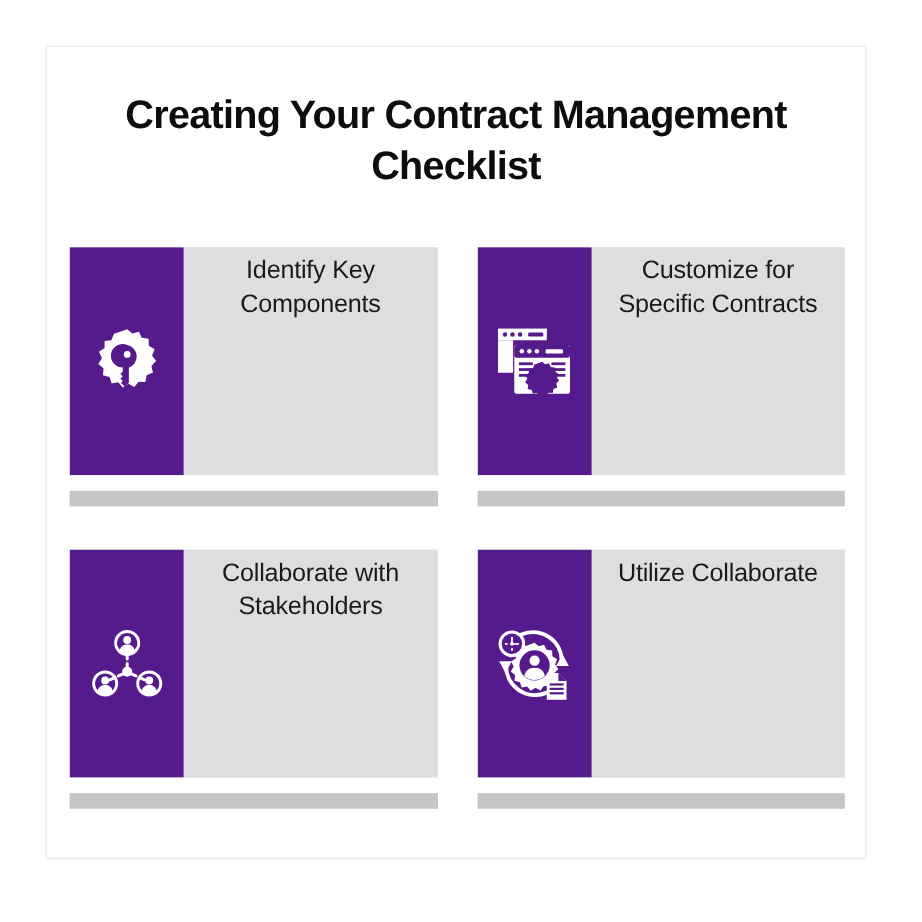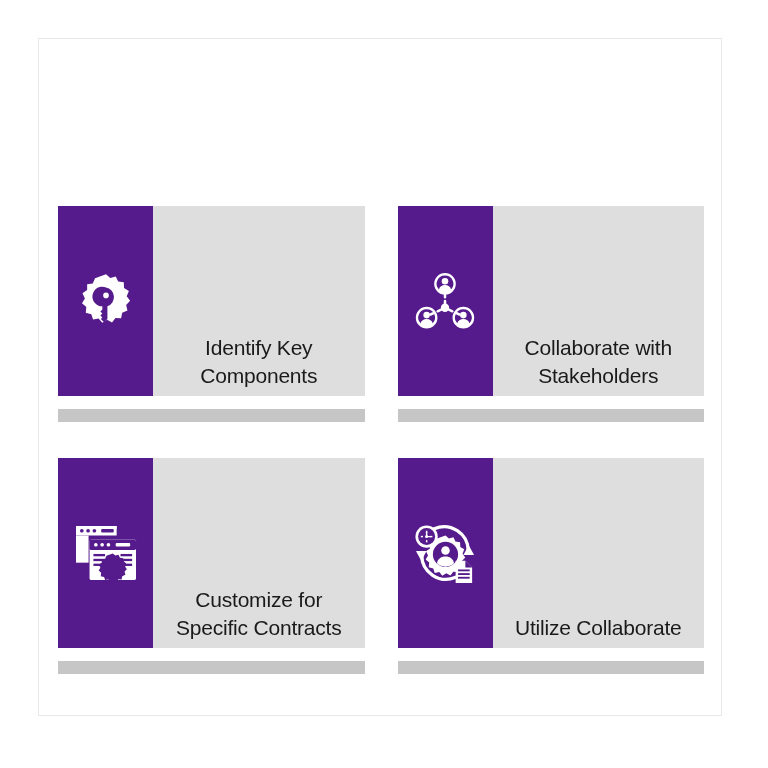--- a/index.html
+++ b/index.html
@@ -67,21 +67,21 @@
     justify-content: center;
   }
 
   .card-icon-panel svg {
     display: block;
   }
 
   .card-label-panel {
     flex: 1 1 auto;
     display: flex;
-    align-items: flex-end;
+    align-items: flex-start;
     justify-content: center;
     padding: 6px 12px;
     box-sizing: border-box;
   }
 
   .card-label {
     text-align: center;
     font-family: "Liberation Sans", sans-serif;
     font-size: 21px;
     font-weight: normal;
@@ -94,20 +94,21 @@
     margin-top: 13px;
     height: 13px;
     background: #c6c6c6;
   }
 </style>
 </head>
 <body>
 
 <div id="infographic-frame">
 
+  <h1 id="page-title">Creating Your Contract Management Checklist</h1>
 
   <div id="card-grid">
 
     <div class="card-wrap">
       <div class="card">
         <div class="card-icon-panel">
           <span>
             <svg width="60" height="60" viewBox="0 0 64 64" aria-hidden="true">
               <g fill="#ffffff">
                 <path d="M32 3.5 l4.6 3.9 5.8 -1.6 2.6 5.4 6 0.9 0.2 6.1 5.2 3.1 -2.3 5.6 3.6 4.9 -4.2 4.4 1.4 5.9 -5.6 2.4 -1.2 6 -6 -0.3 -3.7 4.8 -5.3 -2.9 -5.1 3.2 -3.9 -4.6 -5.9 1.1 -1.9 -5.8 -5.9 -1.5 0.6 -6.1 -4.6 -3.9 3.1 -5.3 -2.6 -5.5 5 -3.5 0 -6.1 6 -0.8 2.4 -5.6z"></path>
@@ -116,53 +117,20 @@
                 <path d="M32 17.5 a10.5 10.5 0 1 0 -3.9 20.2 l0 3.4 -2.1 2.1 2.1 2.1 -2.1 2.1 2.1 2.1 -1.6 1.6 3.5 3.5 3.5 -3.5 0 -13.4 A10.5 10.5 0 0 0 32 17.5 z"></path>
               </g>
               <g fill="#ffffff">
                 <circle cx="32" cy="26" r="3"></circle>
               </g>
             </svg>
           </span>
         </div>
         <div class="card-label-panel">
           <span class="card-label">Identify Key Components</span>
-        </div>
-      </div>
-      <div class="card-shadow-bar"></div>
-    </div>
-
-    <div class="card-wrap">
-      <div class="card">
-        <div class="card-icon-panel">
-          <span>
-            <svg width="62" height="58" viewBox="0 0 64 60" aria-hidden="true">
-              <g stroke="#ffffff" stroke-width="2.6" stroke-linecap="round" fill="none" stroke-dasharray="4 4">
-                <line x1="32" y1="22" x2="32" y2="35"></line>
-                <line x1="28" y1="39" x2="17" y2="44"></line>
-                <line x1="36" y1="39" x2="47" y2="44"></line>
-              </g>
-              <circle cx="32" cy="37" r="4.3" fill="#ffffff"></circle>
-              <g fill="#ffffff">
-                <path d="M32 1 a11.2 11.2 0 1 0 0 22.4 A11.2 11.2 0 0 0 32 1 z m0 2.6 a8.6 8.6 0 0 1 6.3 14.5 c-0.6 -2.9 -3.2 -4.6 -6.3 -4.6 s-5.7 1.7 -6.3 4.6 A8.6 8.6 0 0 1 32 3.6 z"></path>
-                <circle cx="32" cy="9.6" r="3.4"></circle>
-              </g>
-              <g fill="#ffffff">
-                <path d="M13 36 a11.2 11.2 0 1 0 0 22.4 A11.2 11.2 0 0 0 13 36 z m0 2.6 a8.6 8.6 0 0 1 6.3 14.5 c-0.6 -2.9 -3.2 -4.6 -6.3 -4.6 s-5.7 1.7 -6.3 4.6 A8.6 8.6 0 0 1 13 38.6 z"></path>
-                <circle cx="13" cy="44.6" r="3.4"></circle>
-              </g>
-              <g fill="#ffffff">
-                <path d="M51 36 a11.2 11.2 0 1 0 0 22.4 A11.2 11.2 0 0 0 51 36 z m0 2.6 a8.6 8.6 0 0 1 6.3 14.5 c-0.6 -2.9 -3.2 -4.6 -6.3 -4.6 s-5.7 1.7 -6.3 4.6 A8.6 8.6 0 0 1 51 38.6 z"></path>
-                <circle cx="51" cy="44.6" r="3.4"></circle>
-              </g>
-            </svg>
-          </span>
-        </div>
-        <div class="card-label-panel">
-          <span class="card-label">Collaborate with Stakeholders</span>
         </div>
       </div>
       <div class="card-shadow-bar"></div>
     </div>
 
     <div class="card-wrap">
       <div class="card">
         <div class="card-icon-panel">
           <span>
             <svg width="64" height="60" viewBox="0 0 66 62" aria-hidden="true">
@@ -206,20 +174,53 @@
           <span class="card-label">Customize for Specific Contracts</span>
         </div>
       </div>
       <div class="card-shadow-bar"></div>
     </div>
 
     <div class="card-wrap">
       <div class="card">
         <div class="card-icon-panel">
           <span>
+            <svg width="62" height="58" viewBox="0 0 64 60" aria-hidden="true">
+              <g stroke="#ffffff" stroke-width="2.6" stroke-linecap="round" fill="none" stroke-dasharray="4 4">
+                <line x1="32" y1="22" x2="32" y2="35"></line>
+                <line x1="28" y1="39" x2="17" y2="44"></line>
+                <line x1="36" y1="39" x2="47" y2="44"></line>
+              </g>
+              <circle cx="32" cy="37" r="4.3" fill="#ffffff"></circle>
+              <g fill="#ffffff">
+                <path d="M32 1 a11.2 11.2 0 1 0 0 22.4 A11.2 11.2 0 0 0 32 1 z m0 2.6 a8.6 8.6 0 0 1 6.3 14.5 c-0.6 -2.9 -3.2 -4.6 -6.3 -4.6 s-5.7 1.7 -6.3 4.6 A8.6 8.6 0 0 1 32 3.6 z"></path>
+                <circle cx="32" cy="9.6" r="3.4"></circle>
+              </g>
+              <g fill="#ffffff">
+                <path d="M13 36 a11.2 11.2 0 1 0 0 22.4 A11.2 11.2 0 0 0 13 36 z m0 2.6 a8.6 8.6 0 0 1 6.3 14.5 c-0.6 -2.9 -3.2 -4.6 -6.3 -4.6 s-5.7 1.7 -6.3 4.6 A8.6 8.6 0 0 1 13 38.6 z"></path>
+                <circle cx="13" cy="44.6" r="3.4"></circle>
+              </g>
+              <g fill="#ffffff">
+                <path d="M51 36 a11.2 11.2 0 1 0 0 22.4 A11.2 11.2 0 0 0 51 36 z m0 2.6 a8.6 8.6 0 0 1 6.3 14.5 c-0.6 -2.9 -3.2 -4.6 -6.3 -4.6 s-5.7 1.7 -6.3 4.6 A8.6 8.6 0 0 1 51 38.6 z"></path>
+                <circle cx="51" cy="44.6" r="3.4"></circle>
+              </g>
+            </svg>
+          </span>
+        </div>
+        <div class="card-label-panel">
+          <span class="card-label">Collaborate with Stakeholders</span>
+        </div>
+      </div>
+      <div class="card-shadow-bar"></div>
+    </div>
+
+    <div class="card-wrap">
+      <div class="card">
+        <div class="card-icon-panel">
+          <span>
             <svg width="64" height="62" viewBox="0 0 66 64" aria-hidden="true">
               <g fill="none" stroke="#ffffff" stroke-width="3.4" stroke-linecap="round">
                 <path d="M22 7 A25 25 0 0 1 57 30"></path>
                 <path d="M44 57 A25 25 0 0 1 9 34"></path>
               </g>
               <g fill="#ffffff">
                 <path d="M57.5 24 l5.5 10 -11 0 z"></path>
                 <path d="M8.5 40 l-5.5 -10 11 0 z"></path>
               </g>
               <g fill="#ffffff">

